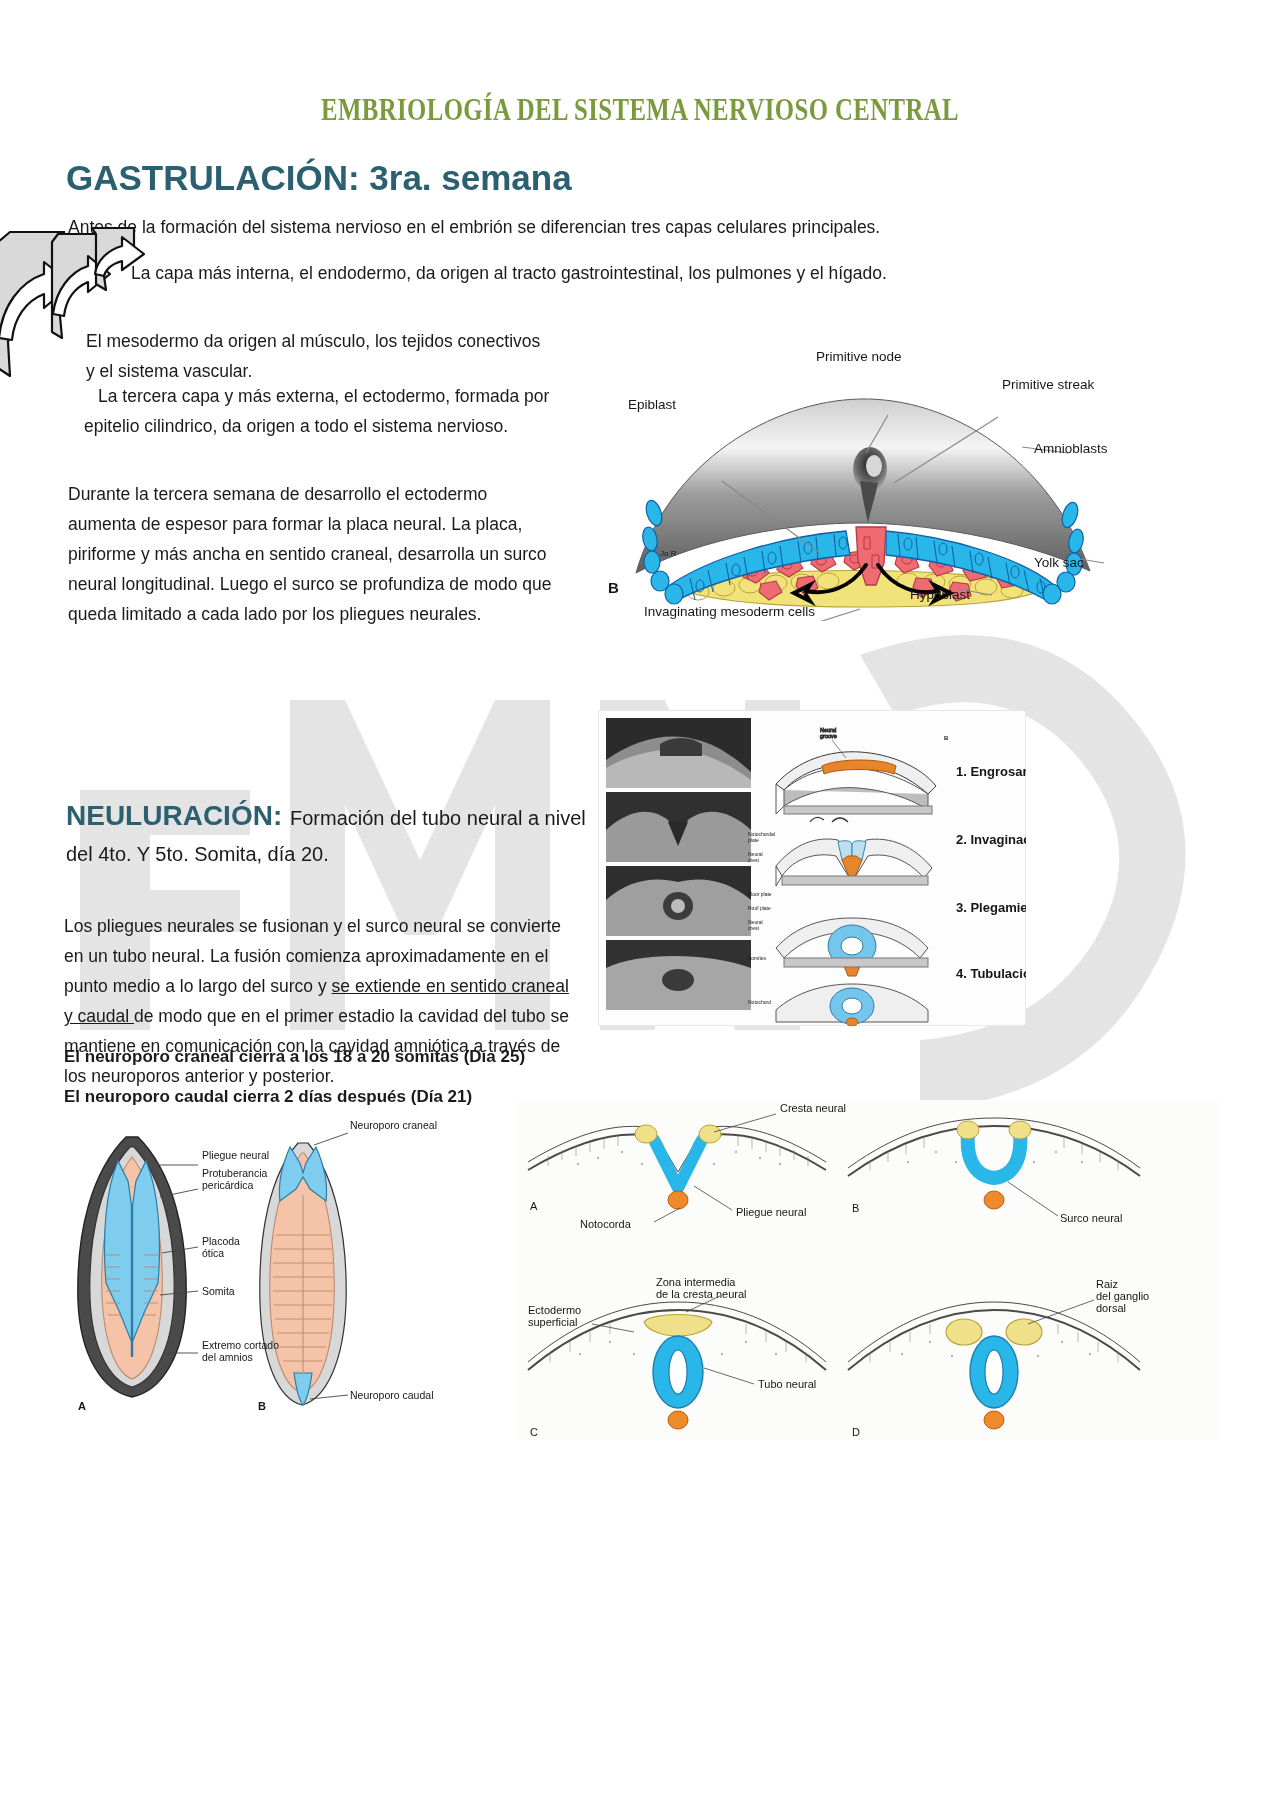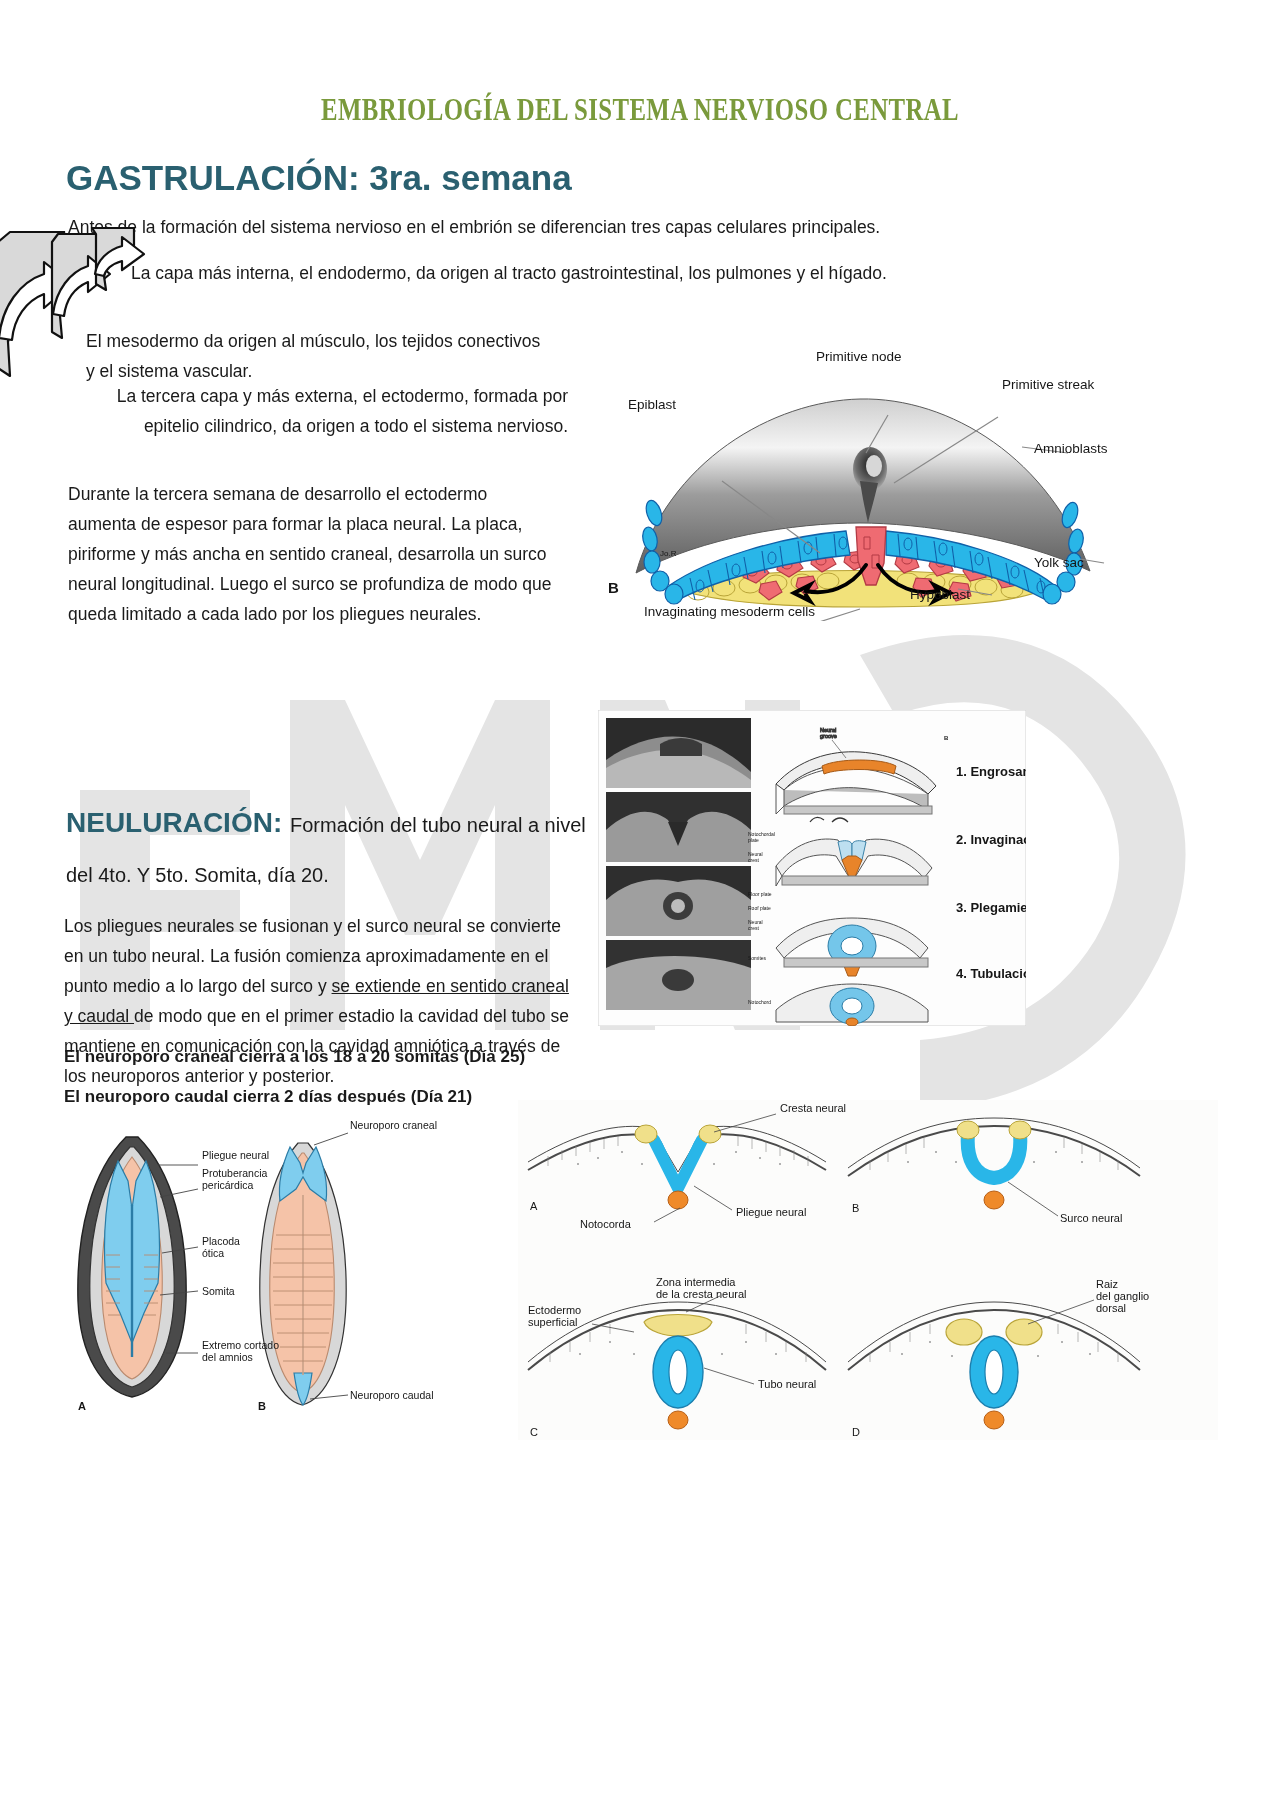--- a/index.html
+++ b/index.html
@@ -94,21 +94,21 @@
   <path d="M96 10 L138 10 L138 31 C120 34 110 44 108 58 L110 72 L100 66 L100 16 Z" fill="#d9d9d9" stroke="#111" stroke-width="2.2" stroke-linejoin="round"></path>
   <path d="M99 56 C101 42 112 32 126 28 L126 19 L148 36 L126 52 L126 43 C116 46 110 50 108 58 Z" fill="#ffffff" stroke="#111" stroke-width="2.2" stroke-linejoin="round"></path>
 </svg>
 
 <div class="para" style="left:68px; top:212px; width:890px;">Antes de la formación del sistema nervioso en el embrión se diferencian tres capas celulares principales.</div>
 
 <div class="para" style="left:131px; top:258px; width:830px;">La capa más interna, el endodermo, da origen al tracto gastrointestinal, los pulmones y el hígado.</div>
 
 <div class="para" style="left:86px; top:308px; width:460px;margin-top:18px;">El mesodermo da origen al músculo, los tejidos conectivos y el sistema vascular.</div>
 
-<div class="para" style="left:68px; top:381px; width:500px; text-indent:14px;text-align:right;">La tercera capa y más externa, el ectodermo, formada por epitelio cilindrico, da origen a todo el sistema nervioso.</div>
+<div class="para" style="left:84px; top:381px; width:500px; text-indent:14px;">La tercera capa y más externa, el ectodermo, formada por epitelio cilindrico, da origen a todo el sistema nervioso.</div>
 
 <div class="para" style="left:68px; top:459px; width:492px;margin-top:20px;">Durante la tercera semana de desarrollo el ectodermo aumenta de espesor para formar la placa neural. La placa, piriforme y más ancha en sentido craneal, desarrolla un surco neural longitudinal. Luego el surco se profundiza de modo que queda limitado a cada lado por los pliegues neurales.</div>
 
 <div class="fig" style="left:598px; top:341px;">
 <svg width="520" height="280" viewBox="0 0 520 280" xmlns="http://www.w3.org/2000/svg">
   <defs>
     <linearGradient id="epigrad" x1="0" y1="0" x2="0" y2="1">
       <stop offset="0%" stop-color="#cfcfcf"></stop>
       <stop offset="28%" stop-color="#f4f4f4"></stop>
       <stop offset="55%" stop-color="#9c9c9c"></stop>
@@ -244,21 +244,21 @@
   <text class="figlabel" x="30" y="68" font-size="13.5">Epiblast</text>
   <text class="figlabel" x="436" y="112" font-size="13.5">Amnioblasts</text>
   <text class="figlabel" x="436" y="226" font-size="13.5">Yolk sac</text>
   <text class="figlabel" x="312" y="258" font-size="13.5">Hypoblast</text>
   <text class="figlabel" x="46" y="275" font-size="13.5">Invaginating mesoderm cells</text>
   <text class="figlabel" x="10" y="252" font-size="15" font-weight="bold">B</text>
   <text class="figlabel" x="62" y="215" font-size="8" fill="#444">Jo.R</text>
 </svg>
 </div>
 
-<div class="sec-head" id="h-neuluracion" style="width:520px; line-height:48px;">
+<div class="sec-head" id="h-neuluracion" style="width:520px; line-height:34px;">
   <span>NEULURACIÓN:</span>
   <span class="head-inline-normal">Formación del tubo neural a nivel del 4to. Y 5to. Somita, día 20.</span>
 </div>
 
 <div class="para" style="left:64px; top:911px; width:512px;">
   <span>Los pliegues neurales se fusionan y el surco neural se convierte en un tubo neural. La fusión comienza aproximadamente en el punto medio a lo largo del surco y </span><span class="u">se extiende en sentido craneal y caudal </span><span>de modo que en el primer estadio la cavidad del tubo se mantiene en comunicación con la cavidad amniótica a través de los neuroporos anterior y posterior.</span>
 </div>
 
 <div class="para bold" style="left:64px; top:1022px; width:600px;margin-top:20px;">El neuroporo craneal cierra a los 18 a 20 somitas (Día 25)</div>
 

